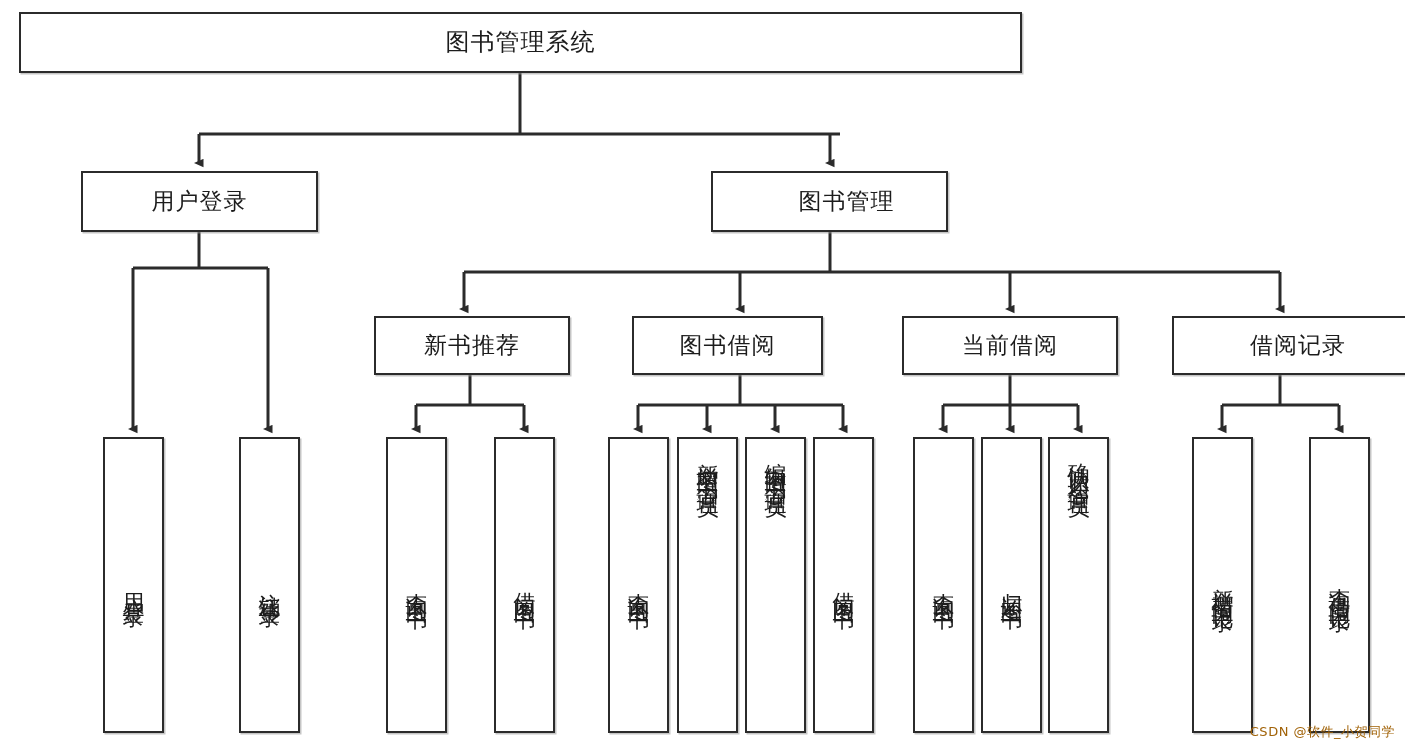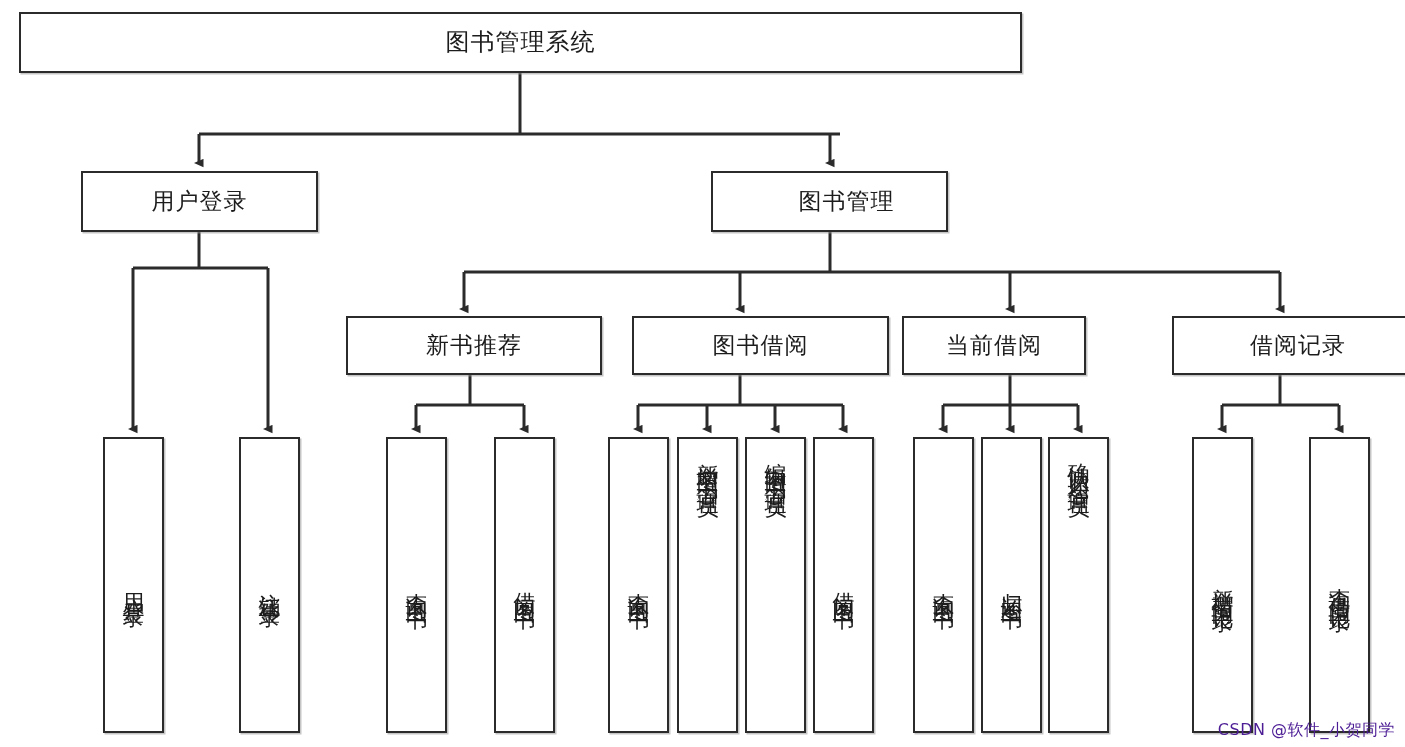--- a/index.html
+++ b/index.html
@@ -66,22 +66,22 @@
   }
   
   .node.vert.centered {
     align-items: center;
     padding-top: 0;
   }
   #watermark {
     position: absolute;
     right: 10px;
     bottom: 6px;
-    font-size: 16px;
-    color: #4c1d95;
+    font-size: 13px;
+    color: #a16207;
     letter-spacing: 0.5px;
     z-index: 5;
     white-space: nowrap;
   }
 </style>
 </head>
 <body>
 
 <div id="canvas">
 
@@ -141,27 +141,27 @@
     <span class="label">图书管理系统</span>
   </div>
 
   <div class="node horiz" style="left:81px; top:171px; width:237px; height:61px;">
     <span class="label">用户登录</span>
   </div>
   <div class="node horiz" style="left:711px; top:171px; width:237px; height:61px;padding-left:34px;">
     <span class="label">图书管理</span>
   </div>
 
-  <div class="node horiz" style="left:346px; top:316px; width:256px; height:59px;">
+  <div class="node horiz" style="left:374px; top:316px; width:196px; height:59px;">
     <span class="label">新书推荐</span>
   </div>
-  <div class="node horiz" style="left:632px; top:316px; width:257px; height:59px;">
+  <div class="node horiz" style="left:632px; top:316px; width:191px; height:59px;">
     <span class="label">图书借阅</span>
   </div>
-  <div class="node horiz" style="left:902px; top:316px; width:184px; height:59px;">
+  <div class="node horiz" style="left:902px; top:316px; width:216px; height:59px;">
     <span class="label">当前借阅</span>
   </div>
   <div class="node horiz" style="left:1172px; top:316px; width:252px; height:59px;">
     <span class="label">借阅记录</span>
   </div>
 
   <div class="node vert centered" style="left:103px; top:437px; width:61px; height:296px;">
     <span class="label">用户登录</span>
   </div>
   <div class="node vert centered" style="left:239px; top:437px; width:61px; height:296px;">

